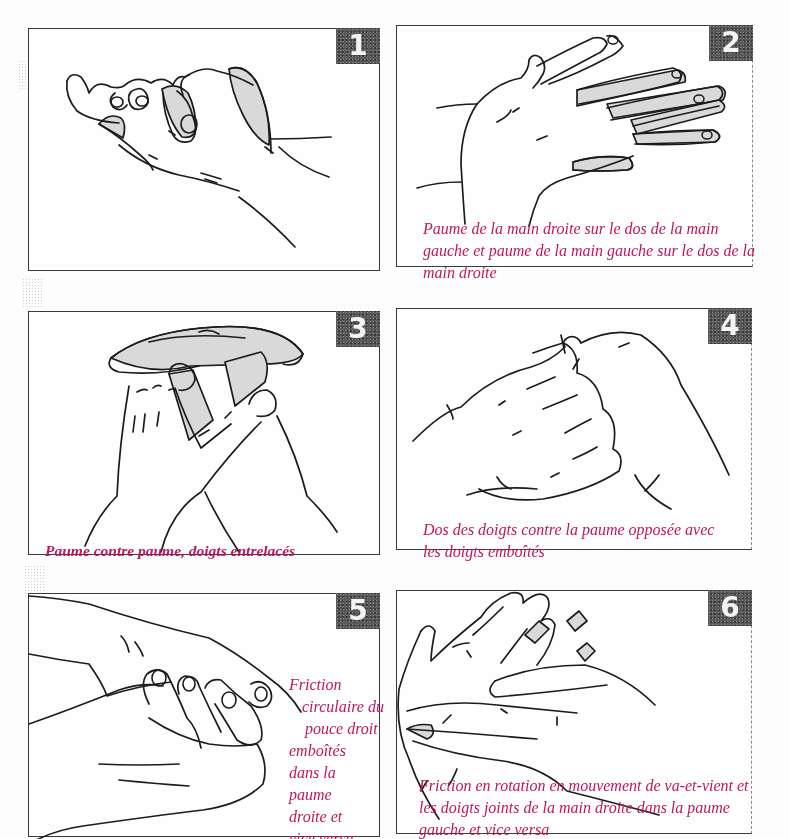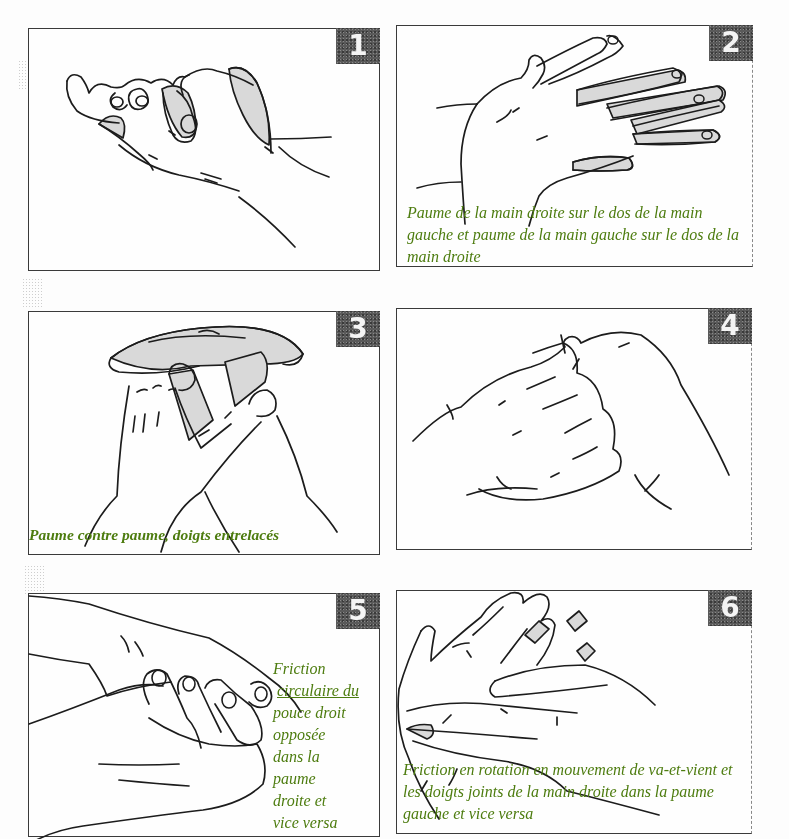--- a/index.html
+++ b/index.html
@@ -8,21 +8,21 @@
   .panel { position: absolute; border: 1.5px solid #3a3a3a; background: #fefefe; box-sizing: border-box; }
   .panel.dotted-right { border-right: 1px dashed #888; }
   .badge { position: absolute; width: 44px; height: 36px; background: #5a5a5a;
            background-image:
              radial-gradient(#8a8a8a 0.8px, transparent 1px),
              radial-gradient(#3a3a3a 0.8px, transparent 1px);
            background-size: 3px 3px, 4px 4px; background-position: 0 0, 1px 2px;
            display: flex; align-items: center; justify-content: center; }
   .badge span { color: #f4f4f4; font-family: "DejaVu Sans", sans-serif; font-weight: bold; font-size: 28px; line-height: 1; }
   .caption { position: absolute; font-family: "Liberation Serif", serif; font-style: italic; font-weight: bold;
-             color: #4d7c0f; font-size: 15.5px; line-height: 22px; margin: 0; }
+             color: #be185d; font-size: 15.5px; line-height: 22px; margin: 16px; }
   .caption.thin { font-weight: normal; font-size: 16px; }
   svg.art { position: absolute; left: 0; top: 0; overflow: visible; }
   svg.art path, svg.art line { fill: none; stroke: #1c1c1c; stroke-width: 1.7; stroke-linecap: round; stroke-linejoin: round; }
   svg.art .shade { fill: #d9d9d9; }
   .speck { position: absolute; width: 20px; height: 30px; opacity: 0.35;
            background-image: radial-gradient(#777 0.7px, transparent 1px); background-size: 3px 3px; }
 </style>
 </head>
 <body>
 
@@ -143,20 +143,21 @@
     <path d="M102 96 l6 -4"></path>
       <path d="M116 126 l8 -4"></path>
       <path d="M154 168 l8 -4"></path>
     <path d="M238 166 q10 20 36 34"></path>
       <path d="M248 182 q10 -10 14 -16"></path>
     <path d="M100 168 q6 10 14 12"></path>
   </svg>
   <div class="badge" style="right:-1px;top:-1px;">
     <span>4</span>
   </div>
+  <p class="caption thin" style="left:10px;top:194px;width:300px;">Dos des doigts contre la paume opposée avec les doigts emboîtés</p>
 </div>
 
 <div class="panel" style="left:28px;top:593px;width:352px;height:244px;">
   <svg class="art" width="352" height="244">
     <path d="M0 2 q30 2 60 8 q60 20 120 34 q30 16 60 40 q20 14 32 34"></path>
     <path d="M0 60 q30 6 60 10 q14 20 18 32 q30 -10 64 -14"></path>
     <path d="M0 130 q40 -14 90 -34 q24 -8 44 -4"></path>
     <path d="M120 110 q-10 -20 -2 -30 q10 -8 20 0 q10 20 20 44 q10 10 14 30"></path>
     <ellipse cx="130" cy="84" rx="7" ry="8" fill="none" stroke="#1c1c1c" stroke-width="1.6"></ellipse>
     <path d="M150 100 q-4 -14 6 -18 q12 0 14 10 q10 22 22 46"></path>
@@ -169,23 +170,23 @@
     <path d="M70 170 q40 2 80 0"></path>
       <path d="M90 186 q40 4 70 6"></path>
     <path d="M92 42 q6 6 8 16"></path>
       <path d="M106 48 q6 8 8 14"></path>
   </svg>
   <div class="badge" style="right:-1px;top:-1px;">
     <span>5</span>
   </div>
   <div style="position:absolute;left:244px;top:64px;">
     <p class="caption thin" style="left:0;top:0;white-space:nowrap;text-align:right;">Friction</p>
-    <p class="caption thin" style="left:4px;top:22px;white-space:nowrap;text-decoration:underline;">circulaire du</p>
-    <p class="caption thin" style="left:0;top:44px;white-space:nowrap;">pouce droit</p>
-    <p class="caption thin" style="left:0;top:66px;white-space:nowrap;">opposée</p>
+    <p class="caption thin" style="left:13px;top:22px;white-space:nowrap;">circulaire du</p>
+    <p class="caption thin" style="left:16px;top:44px;white-space:nowrap;">pouce droit</p>
+    <p class="caption thin" style="left:0;top:66px;white-space:nowrap;">emboîtés</p>
     <p class="caption thin" style="left:0;top:88px;white-space:nowrap;">dans la</p>
     <p class="caption thin" style="left:0;top:110px;white-space:nowrap;text-align:center;">paume</p>
     <p class="caption thin" style="left:0;top:132px;white-space:nowrap;">droite et</p>
     <p class="caption thin" style="left:0;top:154px;white-space:nowrap;">vice versa</p>
   </div>
 </div>
 
 <div class="panel dotted-right" style="left:396px;top:590px;width:356px;height:244px;">
   <svg class="art" width="356" height="244">
     <path class="shade" d="M128 44 l14 -14 l10 8 l-14 14z"></path>

